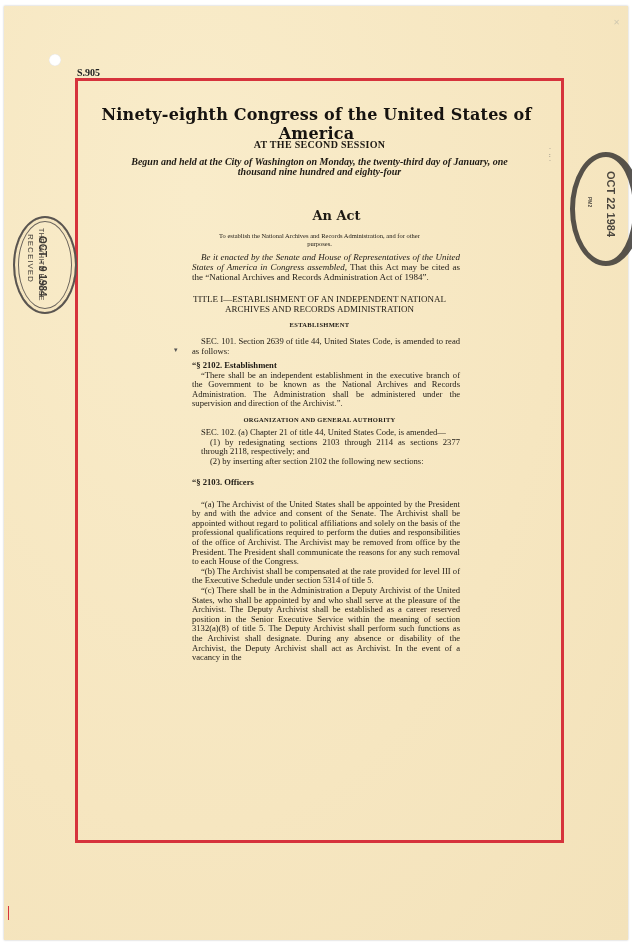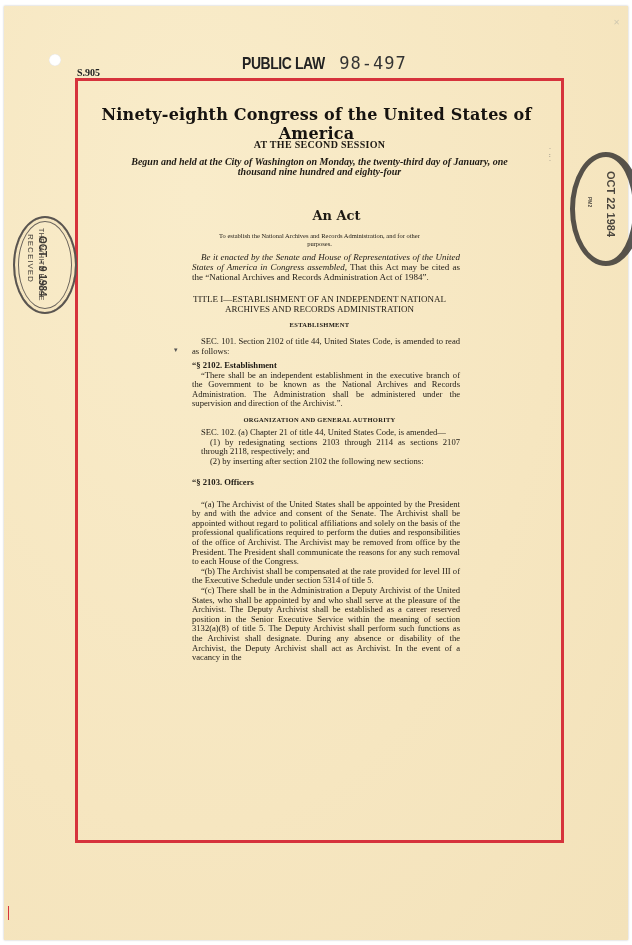--- a/index.html
+++ b/index.html
@@ -106,24 +106,20 @@
   .left-tick { position:absolute; left:4px; top:900px; width:1px; height:14px; background:#d6333c; }
   .specks { position:absolute; left:545px; top:140px; font-size:6px; color:#666; line-height:6px; }
 </style>
 </head>
 <body>
 
 <div class="page">
   <div class="punch-hole"></div>
   <div class="corner-mark">✕</div>
   <div class="bill-number">S.905</div>
-  <div class="pl-header">
-    <span class="pl-label">PUBLIC LAW</span>
-    <span class="pl-number">98-497</span>
-  </div>
 
   <div class="specks">·<br>:<br>·</div>
 
   <div class="frame">
     <div class="content">
       <div class="congress-title">Ninety-eighth Congress of the United States of America</div>
       <div class="session">AT THE SECOND SESSION</div>
       <div class="begun">Begun and held at the City of Washington on Monday, the twenty-third day of January, one thousand nine hundred and eighty-four</div>
 
       <div class="act-title">An Act</div>
@@ -132,32 +128,32 @@
       <div class="body-text enacted indent">
         <span class="em">Be it enacted by the Senate and House of Representatives of the United States of America in Congress assembled,</span><span> That this Act may be cited as the “National Archives and Records Administration Act of 1984”.</span>
       </div>
 
       <div class="title-heading">TITLE I—ESTABLISHMENT OF AN INDEPENDENT NATIONAL ARCHIVES AND RECORDS ADMINISTRATION</div>
 
       <div class="small-caps-head" style="top:240px;">ESTABLISHMENT</div>
 
       <div class="mark">▾</div>
 
-      <div class="body-text indent" style="top:256px;">SEC. 101. Section 2102 of title 44, United States Code, is amended to read as follows:</div>
+      <div class="body-text indent" style="top:256px;">SEC. 101. Section 2639 of title 44, United States Code, is amended to read as follows:</div>
 
       <div class="body-text" style="top:280px;">
         <p class="para sec-head">“§ 2102. Establishment</p>
         <p class="para indent">“There shall be an independent establishment in the executive branch of the Government to be known as the National Archives and Records Administration. The Administration shall be administered under the supervision and direction of the Archivist.”.</p>
       </div>
 
       <div class="small-caps-head" style="top:335px;">ORGANIZATION AND GENERAL AUTHORITY</div>
 
       <div class="body-text" style="top:347px;">
         <p class="para indent">SEC. 102. (a) Chapter 21 of title 44, United States Code, is amended—</p>
-        <p class="para" style="padding-left:9px; text-indent:9px;">(1) by redesignating sections 2103 through 2114 as sections 2107 through 2118, respectively; and</p>
+        <p class="para" style="padding-left:9px; text-indent:9px;">(1) by redesignating sections 2103 through 2114 as sections 2377 through 2118, respectively; and</p>
         <p class="para" style="text-indent:18px;">(2) by inserting after section 2102 the following new sections:</p>
       </div>
 
       <div class="body-text" style="top:397px;">
         <p class="para sec-head" style="margin-bottom:12px;">“§ 2103. Officers</p>
         <p class="para indent">“(a) The Archivist of the United States shall be appointed by the President by and with the advice and consent of the Senate. The Archivist shall be appointed without regard to political affiliations and solely on the basis of the professional qualifications required to perform the duties and responsibilities of the office of Archivist. The Archivist may be removed from office by the President. The President shall communicate the reasons for any such removal to each House of the Congress.</p>
         <p class="para indent">“(b) The Archivist shall be compensated at the rate provided for level III of the Executive Schedule under section 5314 of title 5.</p>
         <p class="para indent">“(c) There shall be in the Administration a Deputy Archivist of the United States, who shall be appointed by and who shall serve at the pleasure of the Archivist. The Deputy Archivist shall be established as a career reserved position in the Senior Executive Service within the meaning of section 3132(a)(8) of title 5. The Deputy Archivist shall perform such functions as the Archivist shall designate. During any absence or disability of the Archivist, the Deputy Archivist shall act as Archivist. In the event of a vacancy in the</p>
       </div>
     </div>

